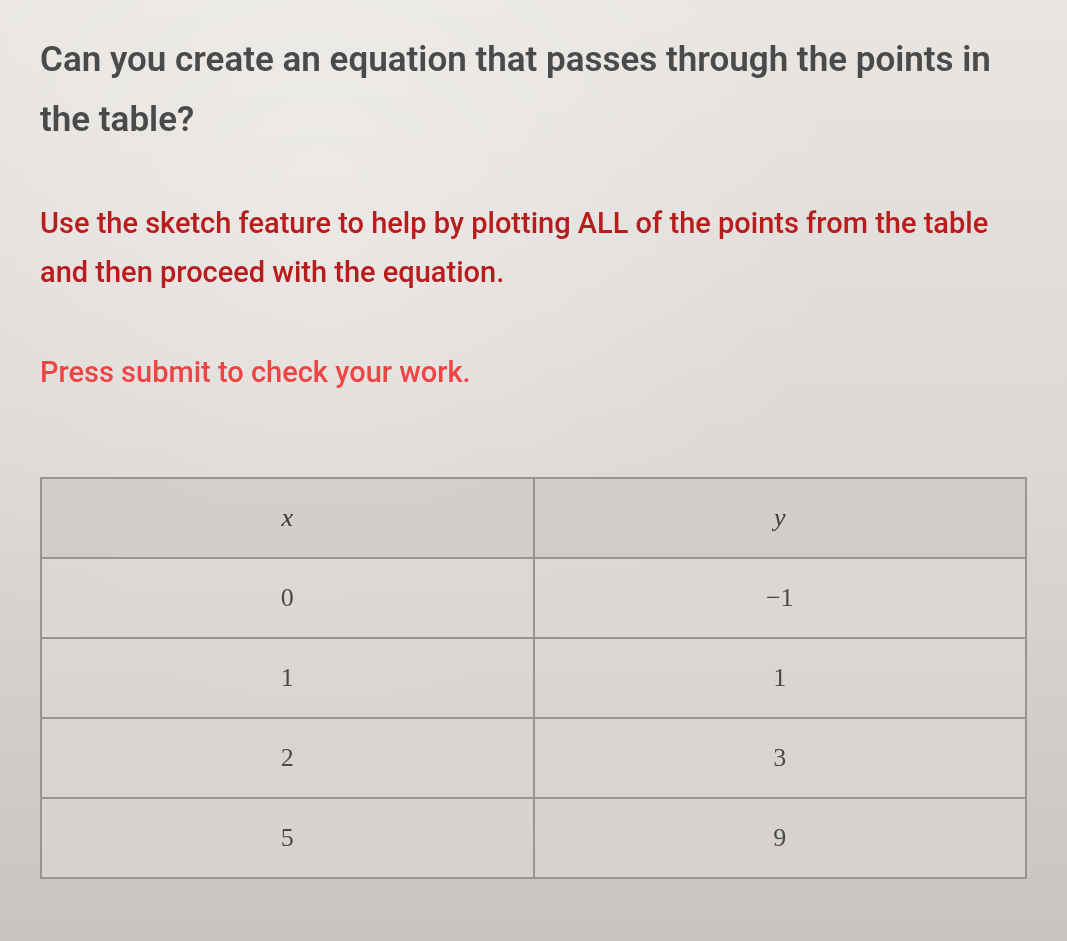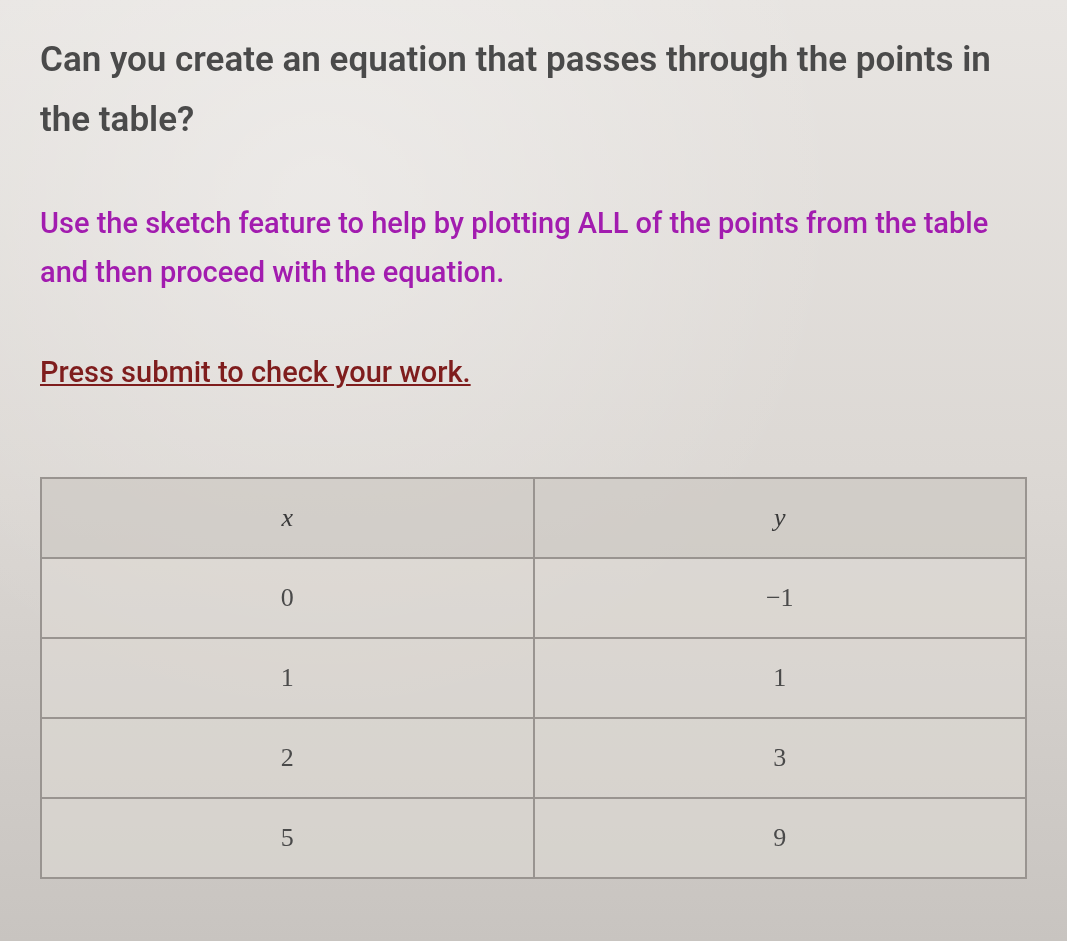--- a/index.html
+++ b/index.html
@@ -38,33 +38,32 @@
       font-size: 35px;
       font-weight: 600;
       color: #4a4a4a;
       line-height: 1.7;
       margin-bottom: 50px;
     }
     
     .instruction-text {
       font-size: 29px;
       font-weight: 500;
-      color: #a21caf;
+      color: #b91c1c;
       line-height: 1.7;
       margin-bottom: 50px;
       margin-top: 33px;
     }
     
     .submit-text {
       font-size: 29px;
       font-weight: 500;
-      color: #7f1d1d;
+      color: #ef4444;
       line-height: 1.7;
       margin-bottom: 80px;
-      text-decoration: underline;
     }
     
     .data-table {
       width: 100%;
       border-collapse: collapse;
       background: rgba(220, 216, 210, 0.4);
     }
     
     .data-table th,
     .data-table td {

